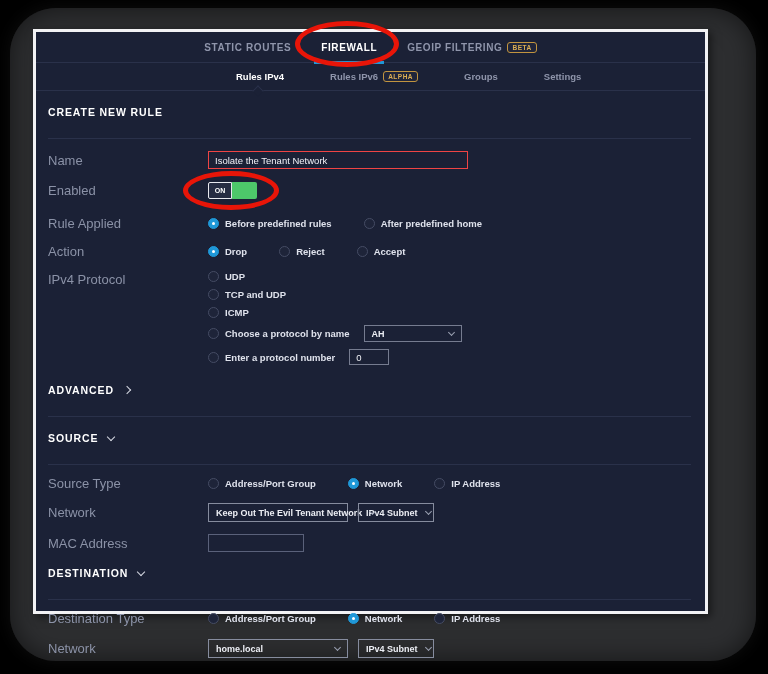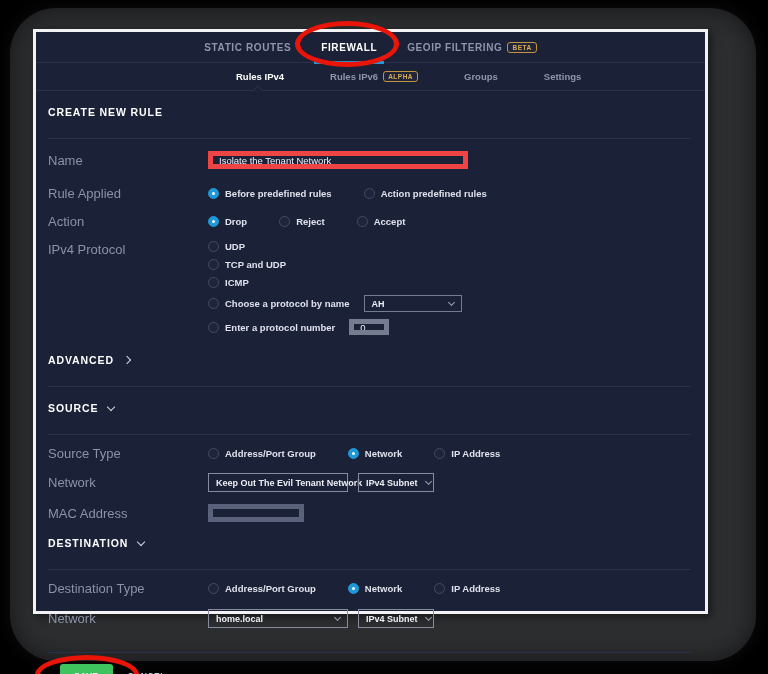--- a/index.html
+++ b/index.html
@@ -36,21 +36,21 @@
   .form { padding:0 14px 0 12px; }
   .section-h { display:flex; align-items:center; gap:8px; margin-top:15px; padding-bottom:20px;
                border-bottom:1px solid #2a314a; color:#ffffff; font-size:10.5px; font-weight:bold; letter-spacing:.9px; }
   .chev { width:6px; height:6px; border-right:1.8px solid #d6d9e2; border-bottom:1.8px solid #d6d9e2; display:inline-block; }
   .chev.right { transform:rotate(-45deg); margin-left:2px; }
   .chev.down  { transform:rotate(45deg); margin-top:-3px; margin-left:2px; }
 
   .frow { display:flex; align-items:center; }
   .flabel { width:160px; flex-shrink:0; color:#8b92a7; font-size:13px; }
 
-  .txtinput { background:transparent; border:5px solid #ef4444; color:#f0f1f6; font-size:9.5px;
+  .txtinput { background:transparent; border:1px solid #ef4444; color:#f0f1f6; font-size:9.5px;
               font-family:"Liberation Sans",sans-serif; height:18px; padding:0 6px; outline:none; }
   .input-name { width:260px; }
   .input-mac  { width:96px;  border-color:#5a617a; }
   .input-num  { width:40px;  border-color:#767c90; }
 
   
   .toggle { display:flex; height:17px; border-radius:2px; overflow:visible; position:relative; }
   .toggle .on-box { width:24px; height:17px; border:1px solid #e8e9ef; border-radius:2px 0 0 2px;
                     color:#ffffff; font-size:7px; font-weight:bold; display:flex; align-items:center; justify-content:center;
                     background:#262c42; }
@@ -123,31 +123,39 @@
 
       <div class="section-h">
         <span>CREATE NEW RULE</span>
       </div>
 
       <div class="frow" style="margin-top:12px;">
         <div class="flabel">Name</div>
         <input class="txtinput input-name" type="text" value="Isolate the Tenant Network" style="">
       </div>
 
+      <div class="frow" style="margin-top:13px;">
+        <div class="flabel">Enabled</div>
+        <div class="toggle anchor">
+          <div class="on-box">ON</div>
+          <div class="green-box"></div>
+          <span class="oval oval-toggle" style="border-color: rgb(232, 21, 8);"></span>
+        </div>
+      </div>
 
       <div class="frow" style="margin-top:17px;">
         <div class="flabel">Rule Applied</div>
         <div class="rgroup">
           <div class="ritem">
             <span class="radio sel"></span>
             <span class="rlabel">Before predefined rules</span>
           </div>
           <div class="ritem">
             <span class="radio"></span>
-            <span class="rlabel">Action predefined rules</span>
+            <span class="rlabel">After predefined home</span>
           </div>
         </div>
       </div>
 
       <div class="frow" style="margin-top:13px;">
         <div class="flabel">Action</div>
         <div class="rgroup">
           <div class="ritem">
             <span class="radio sel"></span>
             <span class="rlabel">Drop</span>

